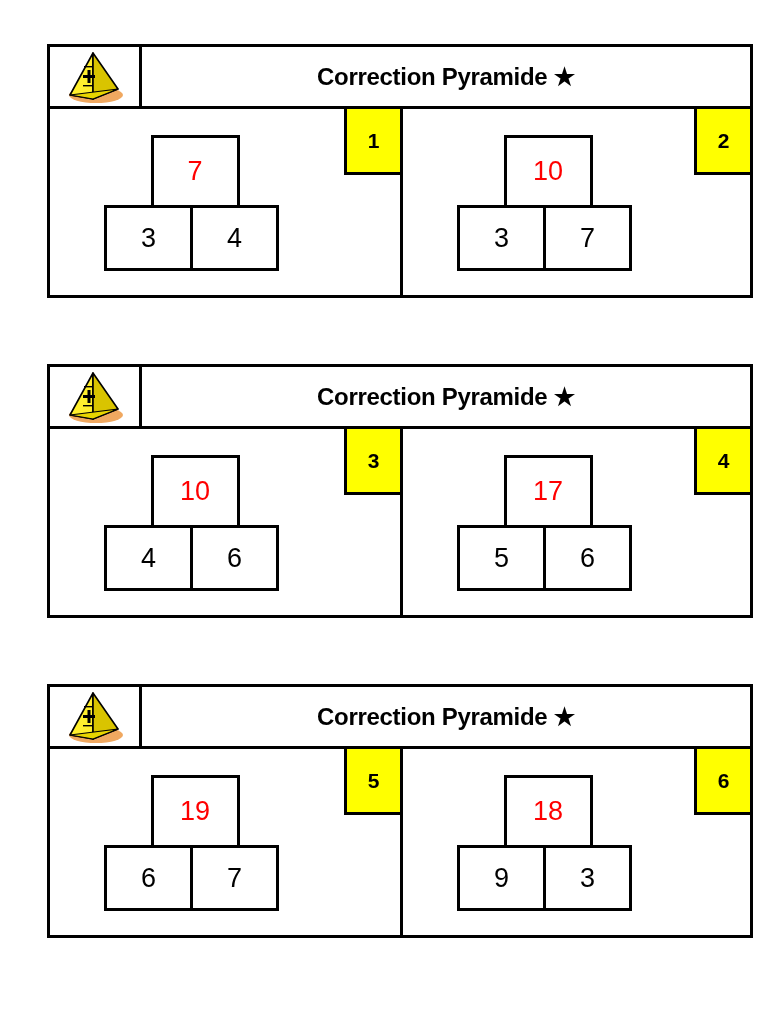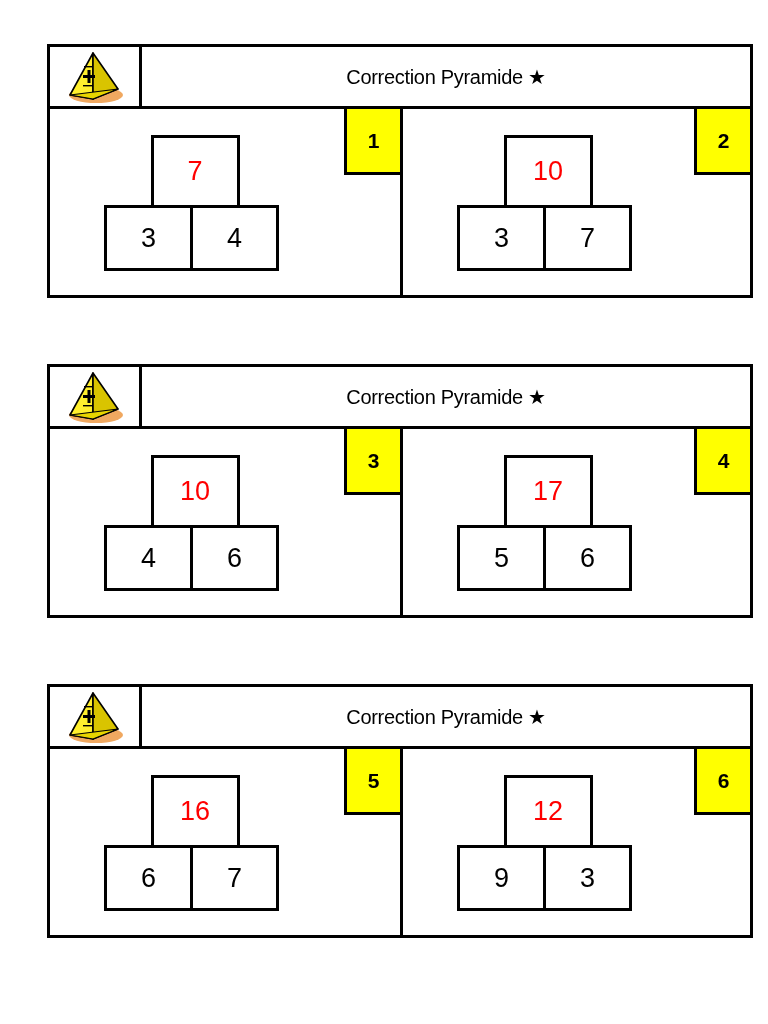--- a/index.html
+++ b/index.html
@@ -53,22 +53,22 @@
     justify-content: center;
     flex: 0 0 auto;
   }
   .title-cell {
     flex: 1 1 auto;
     display: flex;
     align-items: center;
     justify-content: center;
   }
   .title-text {
-    font-size: 20px;
-    font-weight: normal;
+    font-size: 24px;
+    font-weight: bold;
     color: #000;
     letter-spacing: -0.3px;
     white-space: nowrap;
   }
 
   
   .block-body {
     display: flex;
     align-items: stretch;
     height: 186px;
@@ -310,40 +310,40 @@
         <span class="title-text"><span>Correction Pyramide</span> <span>★</span></span>
       </div>
     </div>
     <div class="block-body">
 
       <div class="exercise exercise-left">
         <div class="badge">5</div>
         <div class="pyramid">
           <div class="pyramid-top-row">
             <div class="cell-top">
-              <span class="num num-red">16</span>
+              <span class="num num-red">19</span>
             </div>
           </div>
           <div class="pyramid-bottom-row">
             <div class="cell-bottom">
               <span class="num">6</span>
             </div>
             <div class="cell-bottom">
               <span class="num">7</span>
             </div>
           </div>
         </div>
       </div>
 
       <div class="exercise exercise-right">
         <div class="badge">6</div>
         <div class="pyramid">
           <div class="pyramid-top-row">
             <div class="cell-top">
-              <span class="num num-red">12</span>
+              <span class="num num-red">18</span>
             </div>
           </div>
           <div class="pyramid-bottom-row">
             <div class="cell-bottom">
               <span class="num">9</span>
             </div>
             <div class="cell-bottom">
               <span class="num">3</span>
             </div>
           </div>

